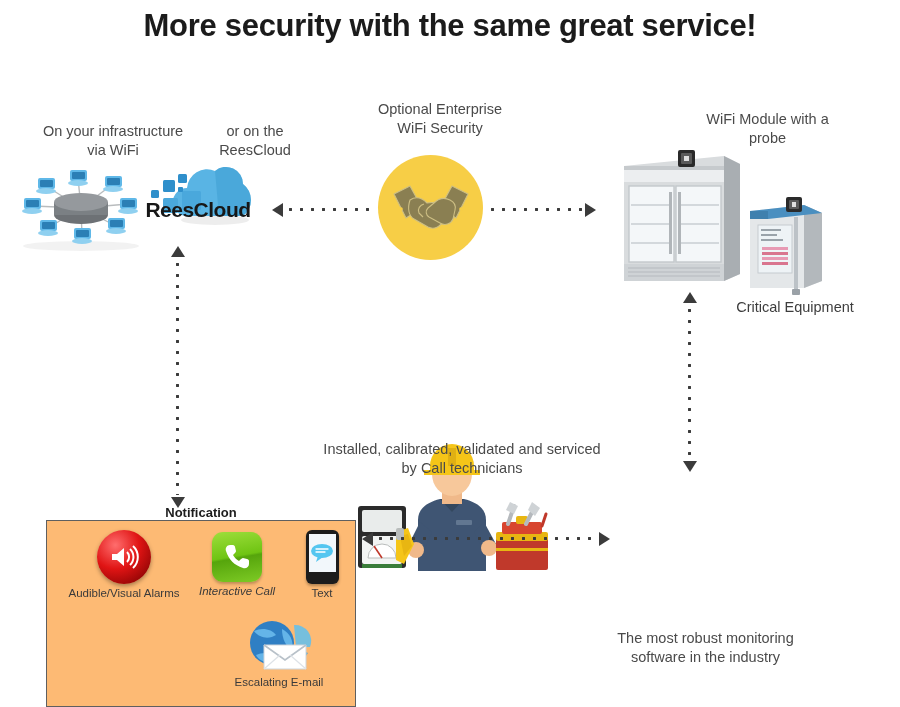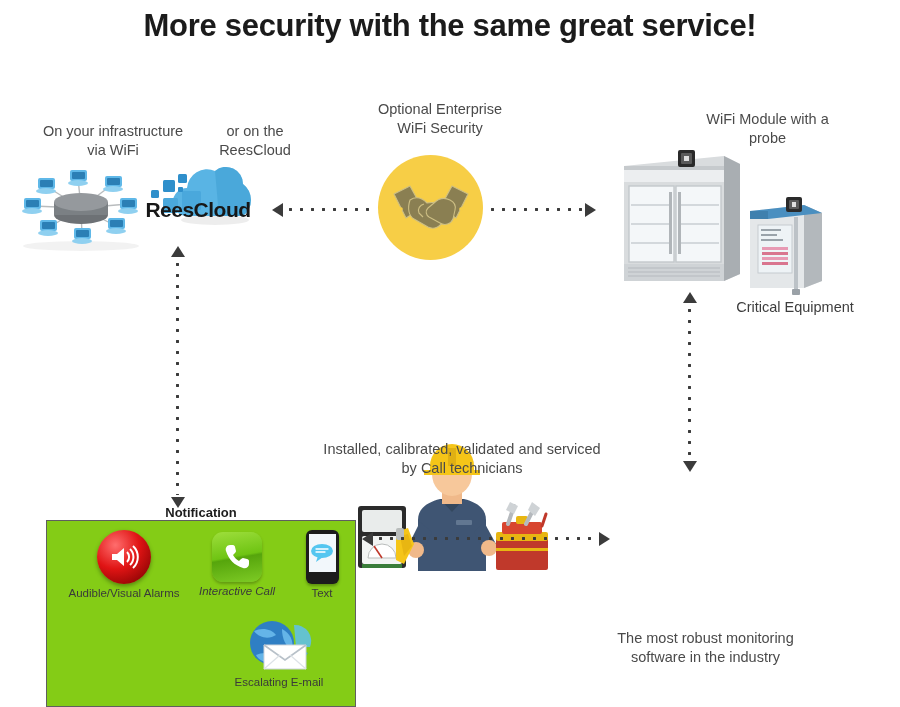--- a/index.html
+++ b/index.html
@@ -65,21 +65,21 @@
   
   .hs-circle {
     width: 105px; height: 105px; border-radius: 50%;
     background: #F7CE46;
     display: flex; align-items: center; justify-content: center;
   }
 
   
   #notif-panel {
     border: 1.6px solid #5f5f5f;
-    background: #84cc16;
+    background: #fdba74;
   }
   #notif-title {
     font-size: 13px; font-weight: bold; color: #1d1d1d; text-align: center;
   }
   .notif-item { position: absolute; text-align: center; }
   .notif-label {
     font-size: 11.5px; color: #3a3a3a; margin-top: 3px; white-space: nowrap;
   }
 
   

